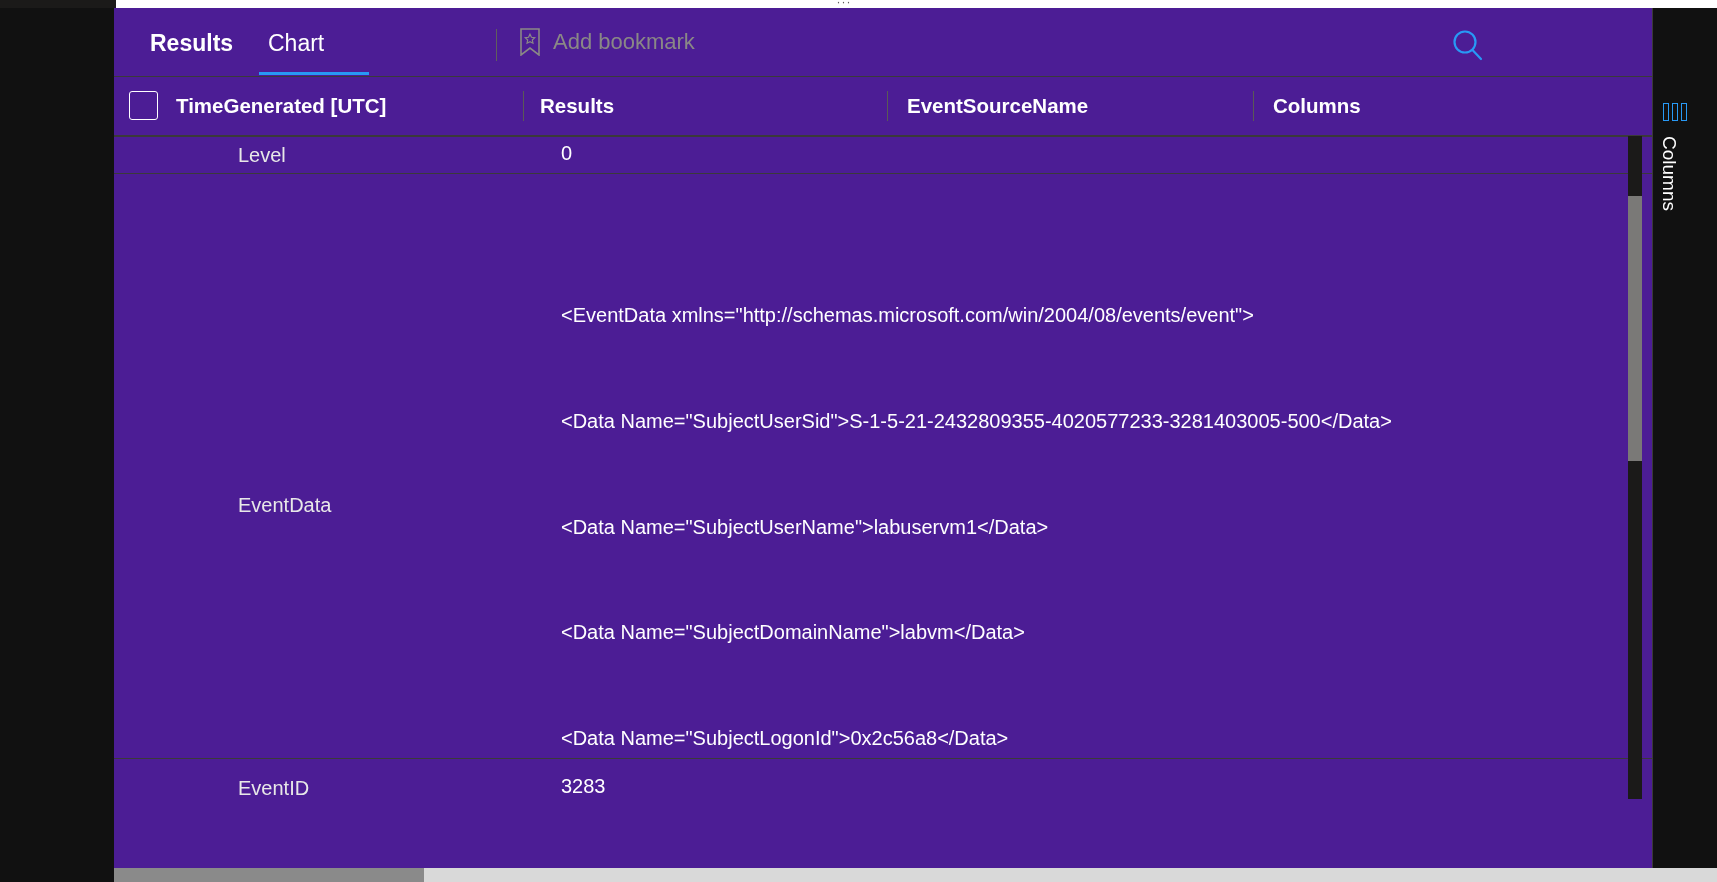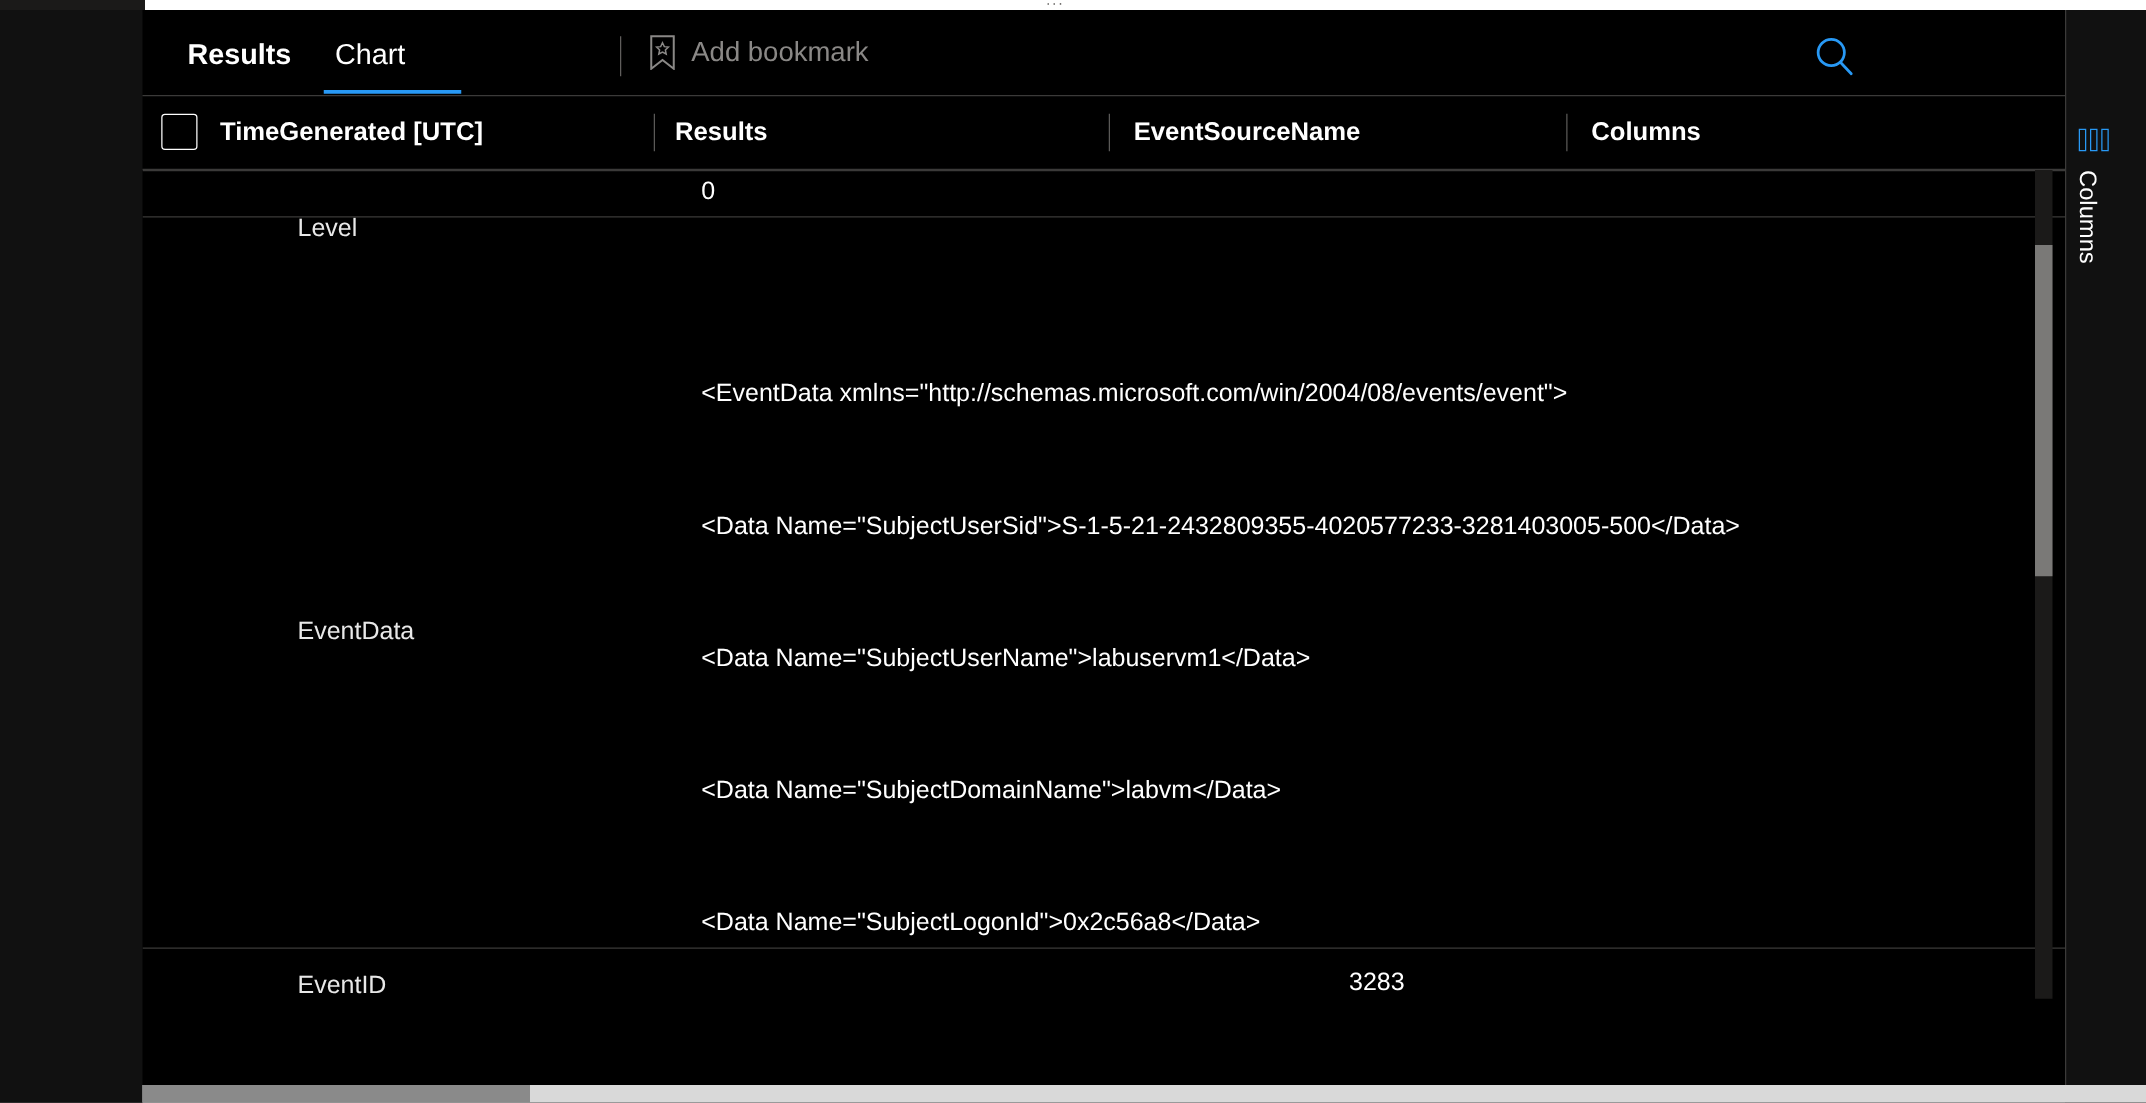--- a/index.html
+++ b/index.html
@@ -40,21 +40,21 @@
     line-height: 10px;
     overflow: hidden;
   }
 
   
   .panel {
     position: absolute;
     left: 0; top: 8px;
     width: 1717px;
     height: 874px;
-    background: #000000;
+    background: #4c1d95;
     color: #ffffff;
     overflow: hidden;
   }
   .panel-left-gutter {
     position: absolute;
     left: 0; top: 0;
     width: 114px; height: 874px;
     background: #111111;
   }
 
@@ -197,39 +197,39 @@
     left: 447px;
     top: 10px;
     right: 10px;
     font-size: 20px;
     color: #ffffff;
     line-height: 26px;
     white-space: nowrap;
     overflow: hidden;
   }
   .row-level { height: 38px; }
-  .row-level .detail-key { top: 5px; margin-top: 28px; }
+  .row-level .detail-key { top: 5px; }
   .row-level .detail-val { top: 3px; }
 
   .row-eventdata { height: 585px; }
   .row-eventdata .detail-key { top: 318px; }
   .xml-block {
     position: absolute;
     left: 447px;
     top: 54px;
     right: 0;
     font-size: 20px;
     line-height: 35.2px;
     color: #ffffff;
     white-space: pre;
     overflow: hidden;
   }
   .xml-line { white-space: pre; height: 35.2px; }
 
-  .row-eventid { height: 62px; text-align: center; }
+  .row-eventid { height: 62px; }
   .row-eventid .detail-key { top: 16px; }
   .row-eventid .detail-val { top: 14px; }
 
   
   .vscroll-track {
     position: absolute;
     left: 1628px; top: 128px;
     width: 14px; height: 663px;
     background: #1b1a19;
   }

